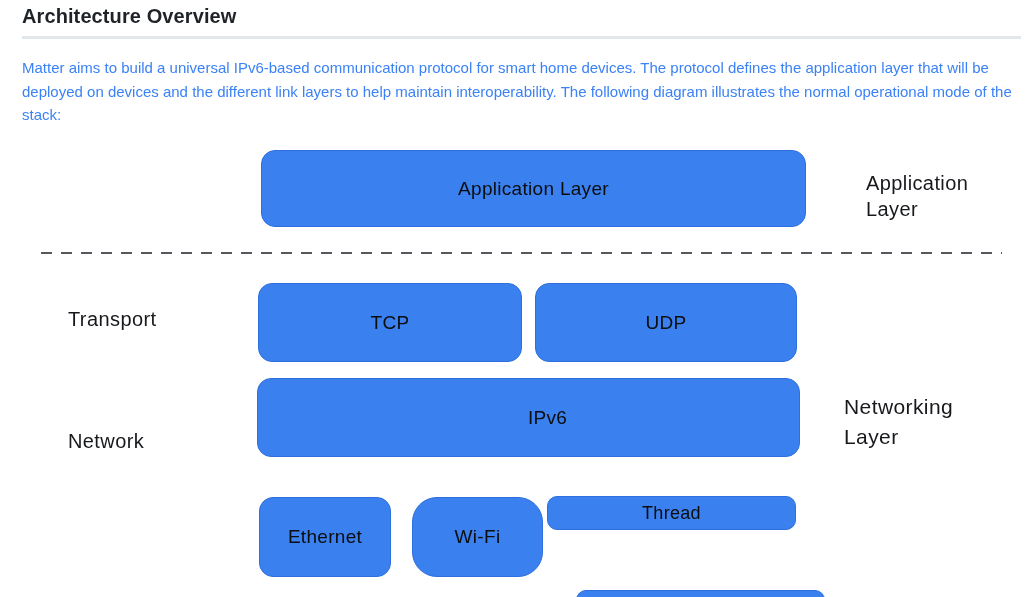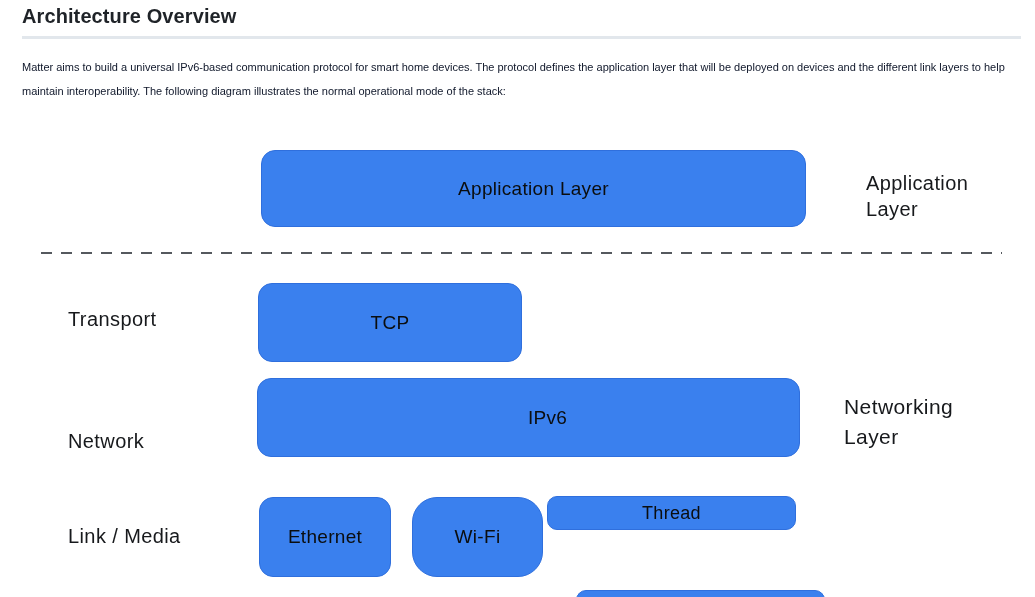--- a/index.html
+++ b/index.html
@@ -15,21 +15,21 @@
     font-size:20px; font-weight:700; color:#1f2328;
     letter-spacing:0.1px;
     text-align:right;
   }
   .title-divider {
     position:absolute; left:22px; top:36px;
     width:999px; height:3px; background:#e2e7ec;
   }
   .intro {
     position:absolute; left:22px; top:56px; width:1000px;
-    font-size:11px; line-height:23.5px; color:#0f172a;
+    font-size:15px; line-height:23.5px; color:#3b82f6;
   }
   .diagram { position:absolute; left:0; top:0; width:1035px; height:597px; }
   .box {
     position:absolute;
     background:#3A80EE;
     border:1px solid #2F6FDD;
     border-radius:14px;
     display:flex; align-items:center; justify-content:center;
     font-size:19px; color:#0b0d0e;
     letter-spacing:0.3px;
@@ -80,24 +80,24 @@
 
 <div class="diagram">
 
   <div class="box" id="app-box">Application Layer</div>
   <div class="right-label" id="app-right-label">Application Layer</div>
 
   <div class="dashed-line"></div>
 
   <div class="side-label" id="transport-label">Transport</div>
   <div class="box" id="tcp-box">TCP</div>
+  <div class="box" id="udp-box">UDP</div>
 
   <div class="side-label" id="network-label">Network</div>
   <div class="box" id="ipv6-box">IPv6</div>
   <div class="right-label" id="net-right-label">Networking Layer</div>
 
-  <div class="side-label" id="linkmedia-label">Link / Media</div>
   <div class="box" id="ethernet-box">Ethernet</div>
   <div class="box" id="wifi-box">Wi-Fi</div>
   <div class="box box-small" id="thread-box">Thread</div>
   <div class="box box-small" id="ieee-box">802.15.4</div>
 
 </div>
 
 </body></html>

